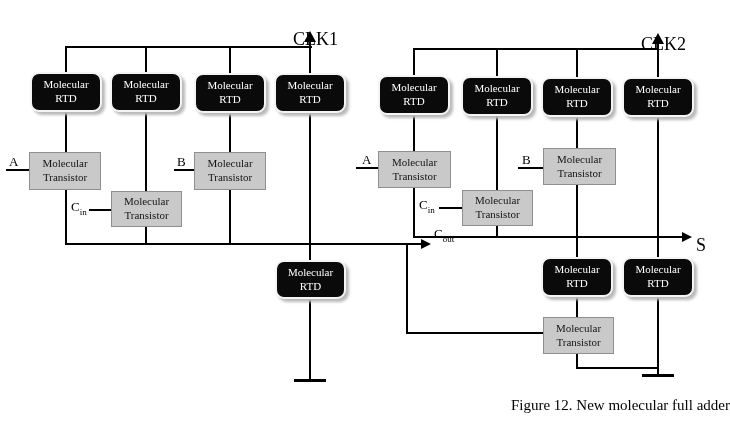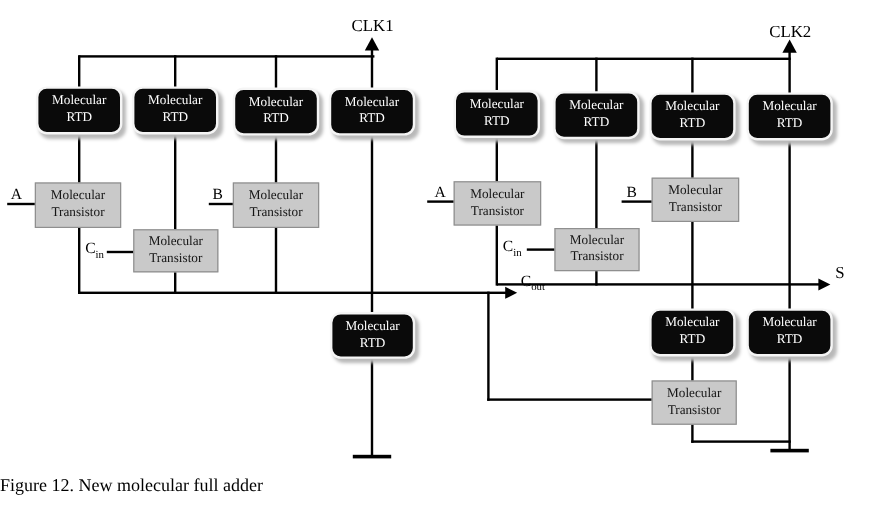--- a/index.html
+++ b/index.html
@@ -25,24 +25,24 @@
     font-size:11px;line-height:1.25;text-align:center;box-sizing:border-box;
   }
   .trans{
     position:absolute;z-index:2;background:#c9c9c9;color:#141414;
     border:1px solid #8f8f8f;
     display:flex;flex-direction:column;align-items:center;justify-content:center;
     font-size:11px;line-height:1.25;text-align:center;box-sizing:border-box;
   }
   
   .lbl{position:absolute;z-index:3;color:#000;font-size:13px;line-height:1;white-space:nowrap;}
-  .lbl.big{font-size:14px;}
+  .lbl.big{font-size:18px;margin-top:14px;}
   .lbl sub{font-size:9px;line-height:1;margin-top:12px;}
   #caption{
-    position:absolute;left:0;right:0;top:397px;text-align:left;
+    position:absolute;left:0;right:0;top:397px;text-align:right;
     font-size:15px;color:#000;z-index:3;
   }
 </style>
 </head>
 <body>
 
 <div id="canvas">
 
   <div class="wh" style="left:66px;top:46px;width:246px;"></div>
   <div class="wh" style="left:414px;top:48px;width:245px;"></div>

